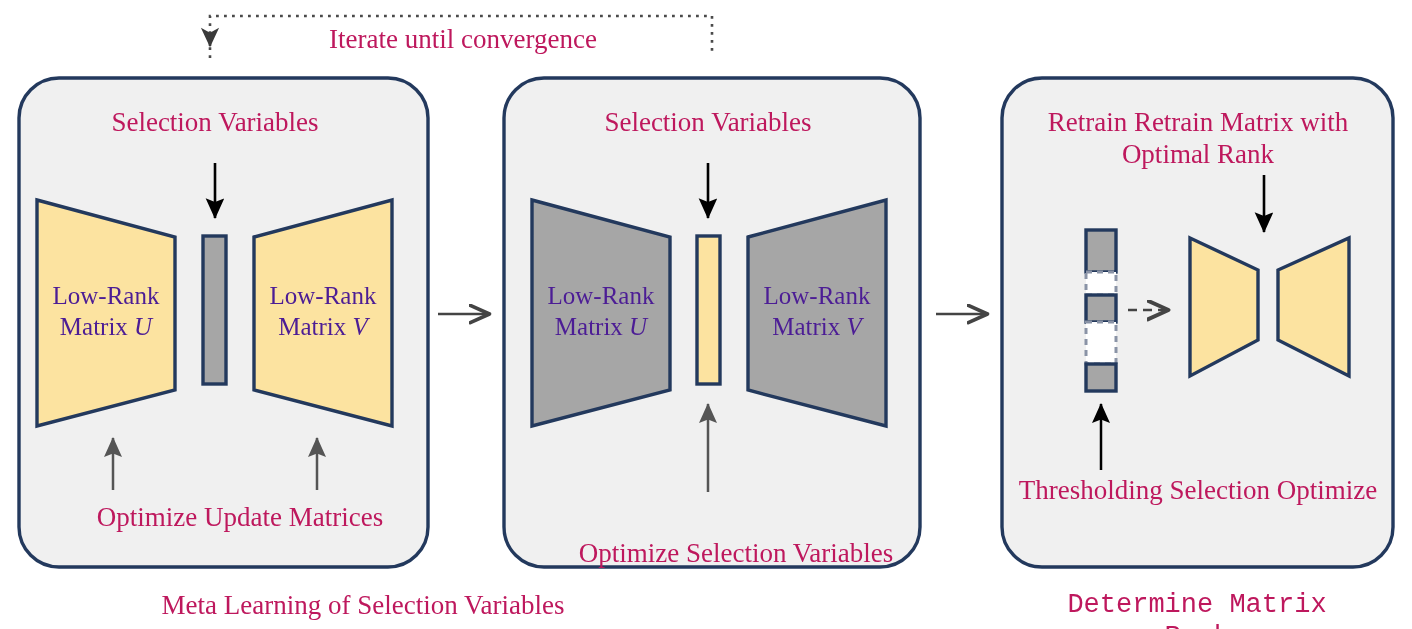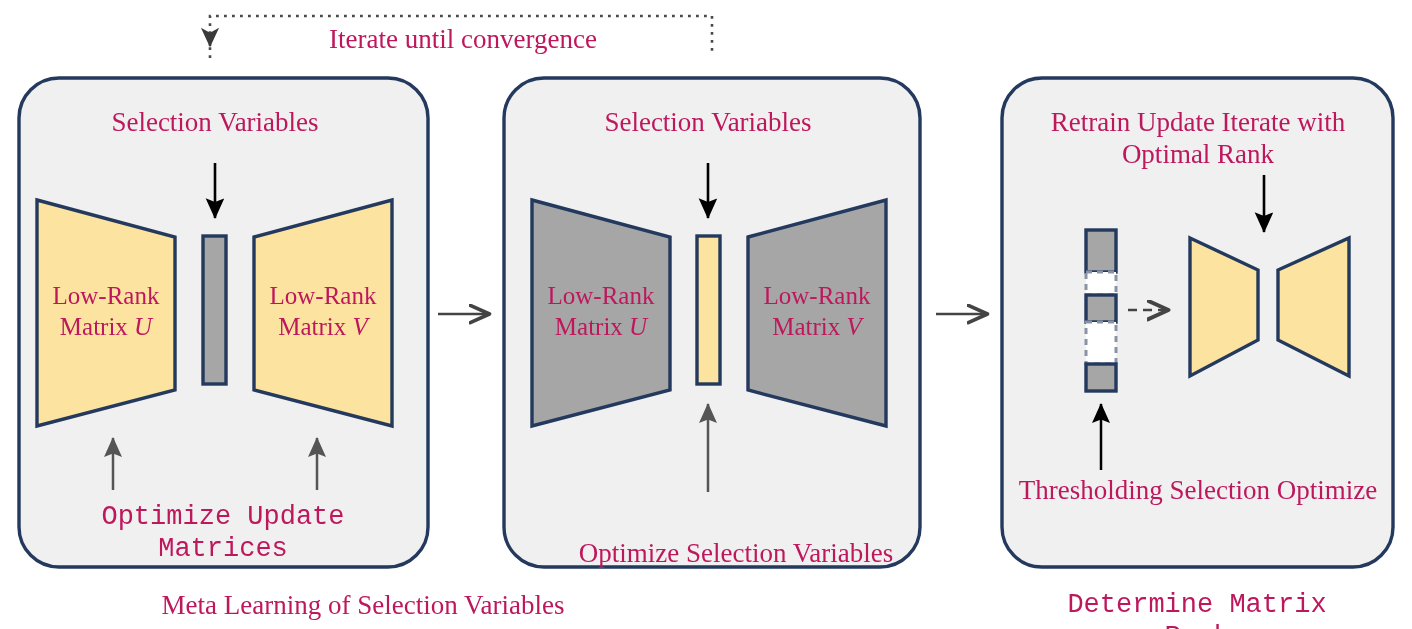--- a/index.html
+++ b/index.html
@@ -31,21 +31,21 @@
     line-height: 1.18;
     white-space: pre-line;
     pointer-events: none;
   }
   .lbl-27 { font-size: 27px; }
   .inner-lbl {
     position: absolute;
     text-align: center;
     font-size: 25px;
     line-height: 1.22;
-    color: #be185d;
+    color: #4c1d95;
   }
   .inner-lbl em {
     font-style: italic;
   }
 </style>
 </head>
 <body>
 
 <div id="stage">
 
@@ -162,38 +162,38 @@
   <div class="inner-lbl" style="left:42px; top:281px; width:128px;">
     <div>Low-Rank</div>
     <div><span>Matrix </span><em>U</em></div>
   </div>
 
   <div class="inner-lbl" style="left:259px; top:281px; width:128px;">
     <div>Low-Rank</div>
     <div><span>Matrix </span><em>V</em></div>
   </div>
 
-  <div class="lbl lbl-27" style="left:45px; top:502px; width:356px;font-family:Liberation Mono, monospace;">Optimize Update Matrices</div>
+  <div class="lbl lbl-27" style="left:62px; top:502px; width:356px;">Optimize Update Matrices</div>
 
   <div class="lbl lbl-27" style="left:113px; top:590px; width:500px;">Meta Learning of Selection Variables</div>
 
   <div class="lbl lbl-27" style="left:553px; top:107px; width:310px;">Selection Variables</div>
 
   <div class="inner-lbl" style="left:537px; top:281px; width:128px;">
     <div>Low-Rank</div>
     <div><span>Matrix </span><em>U</em></div>
   </div>
 
   <div class="inner-lbl" style="left:753px; top:281px; width:128px;">
     <div>Low-Rank</div>
     <div><span>Matrix </span><em>V</em></div>
   </div>
 
   <div class="lbl lbl-27" style="left:536px; top:502px; width:400px;margin-top:36px;">Optimize Selection Variables</div>
 
-  <div class="lbl lbl-27" style="left:1020px; top:107px; width:356px;">Retrain Update Iterate with
+  <div class="lbl lbl-27" style="left:1020px; top:107px; width:356px;">Retrain Retrain Matrix with
 Optimal Rank</div>
 
   <div class="lbl lbl-27" style="left:1008px; top:475px; width:380px;">Thresholding Selection Optimize</div>
 
   <div class="lbl lbl-27" style="left:1047px; top:590px; width:300px;font-family:Liberation Mono, monospace;">Determine Matrix Rank</div>
 
 </div>
 
 </body></html>

